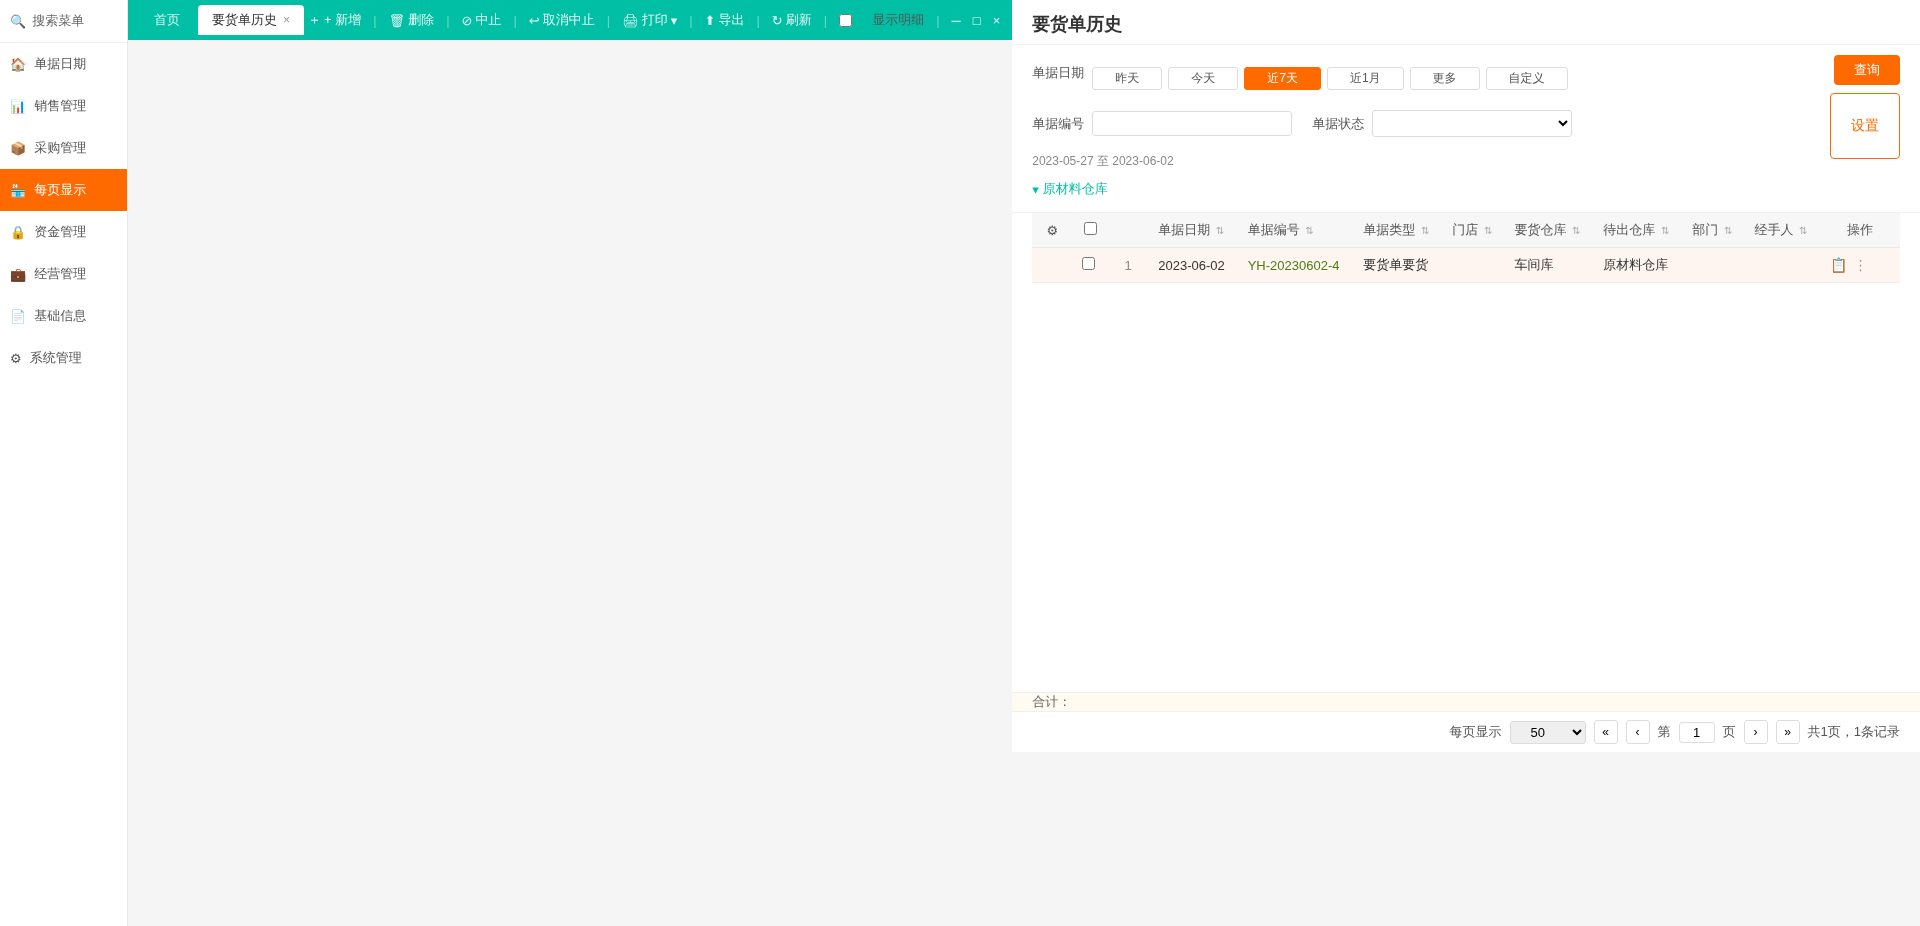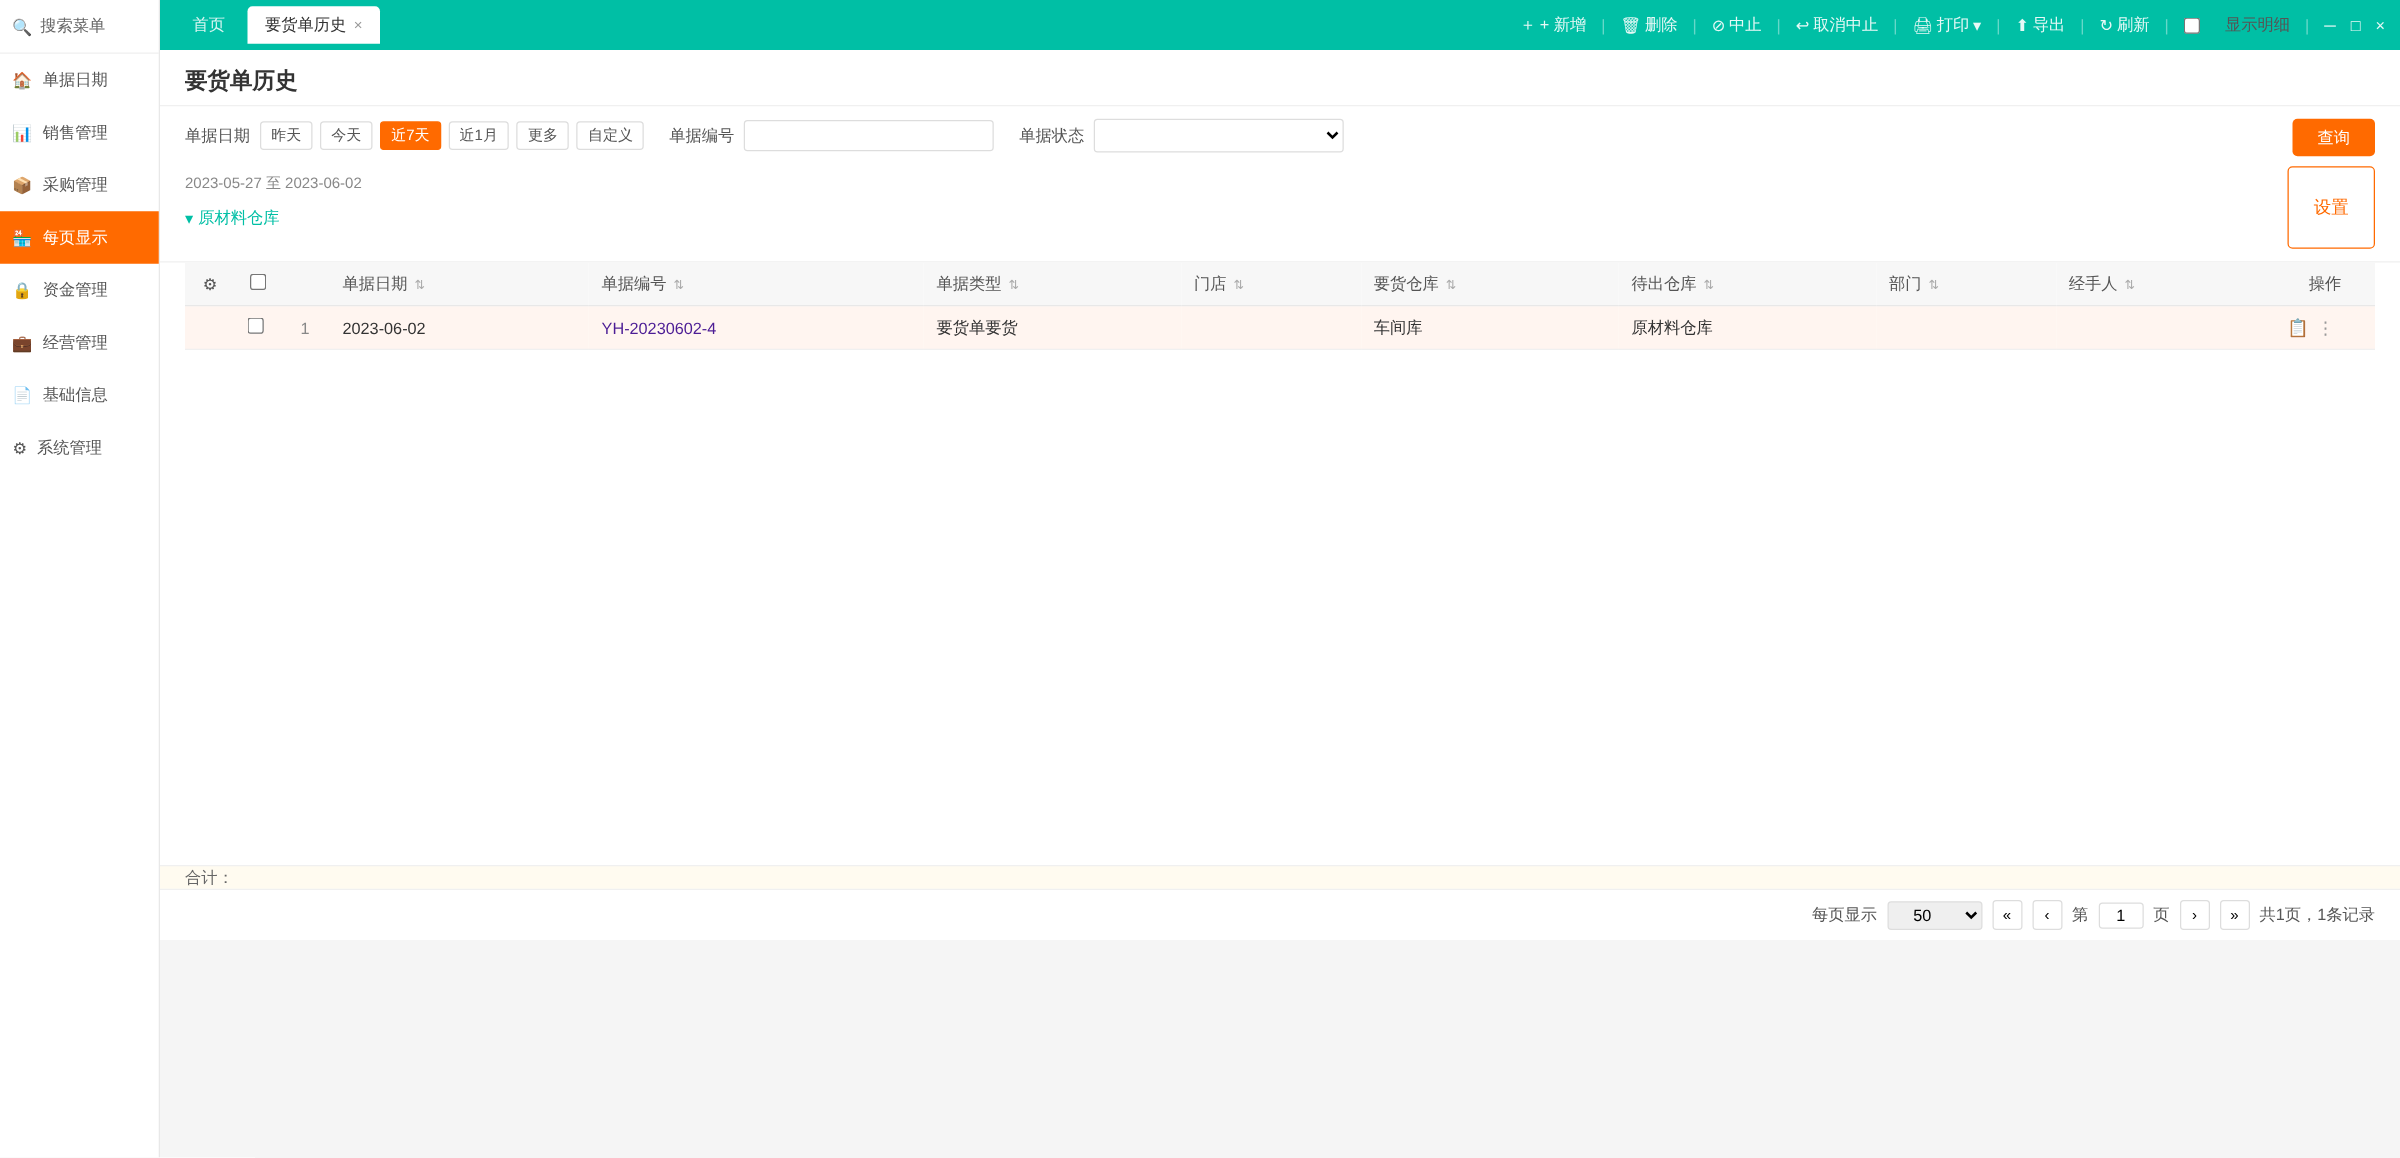--- a/index.html
+++ b/index.html
@@ -32,21 +32,21 @@
       cursor: pointer;
       color: #555;
       font-size: 13px;
     }
     .sidebar-item.active { background: #ff6a00; color: #fff; }
 
     
     .main {
       flex: 1;
       display: flex;
-      flex-direction: column;
+      flex-direction: row;
       height: 752px;
       overflow: hidden;
     }
 
     
     .topbar {
       background: #00bfa5;
       height: 40px;
       display: flex;
       align-items: center;
@@ -142,27 +142,28 @@
       color: #555;
       font-size: 13px;
       white-space: nowrap;
     }
     .date-btns {
       display: flex;
       gap: 6px;
       align-items: center;
     }
     .date-btn {
-      padding: 2px 8px;
+      padding: 2px 22px;
       border: 1px solid #ddd;
       border-radius: 3px;
       cursor: pointer;
       font-size: 12px;
       color: #555;
       background: #fff;
+      margin-top: 12px;
     }
     .date-btn.active {
       background: #ff6a00;
       color: #fff;
       border-color: #ff6a00;
     }
     .date-range {
       color: #888;
       font-size: 12px;
     }
@@ -246,21 +247,21 @@
       color: #aaa;
       font-size: 10px;
       margin-left: 2px;
     }
     td {
       padding: 8px 10px;
       border-bottom: 1px solid #f0f0f0;
       color: #333;
     }
     tr.highlighted { background: #fff5f0; }
-    .link-text { color: #4c1d95; cursor: pointer; text-decoration: none; }
+    .link-text { color: #4d7c0f; cursor: pointer; text-decoration: none; }
     .th-settings { width: 40px; text-align: center; }
     .th-checkbox { width: 36px; text-align: center; }
     .row-num { color: #888; text-align: center; }
     .action-icons { display: flex; gap: 6px; }
     .action-icon { cursor: pointer; color: #999; font-size: 14px; }
 
     
     .table-footer {
       background: #fffbf0;
       padding: 0 20px;

